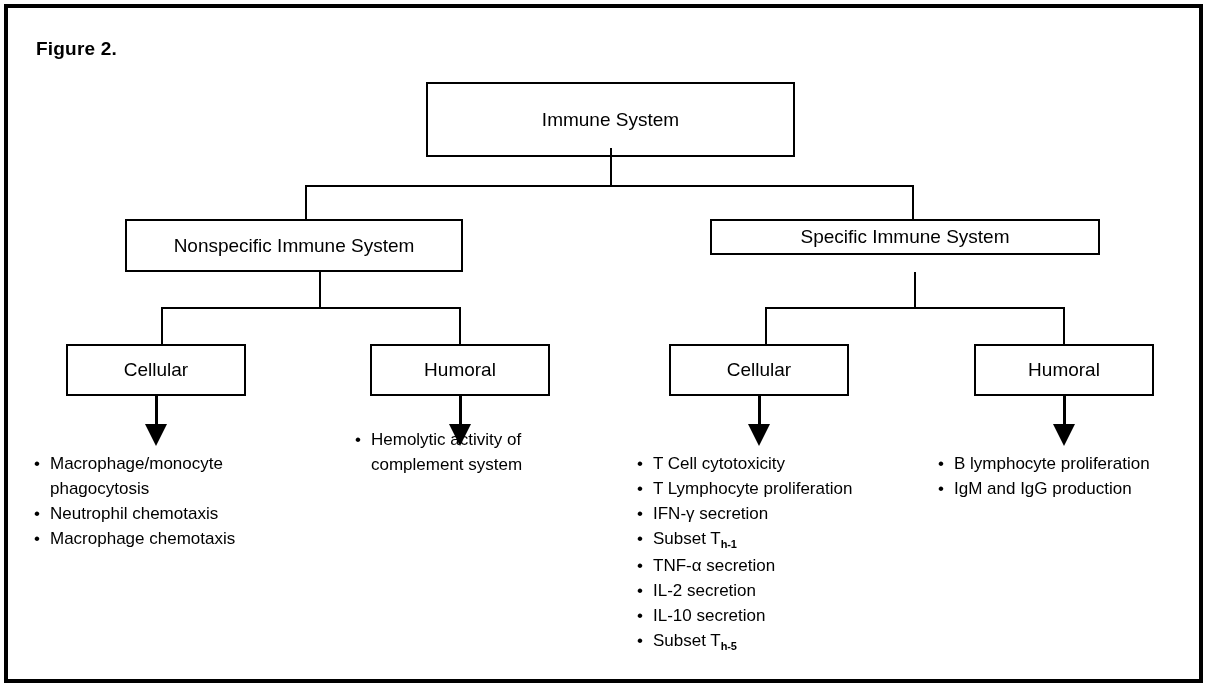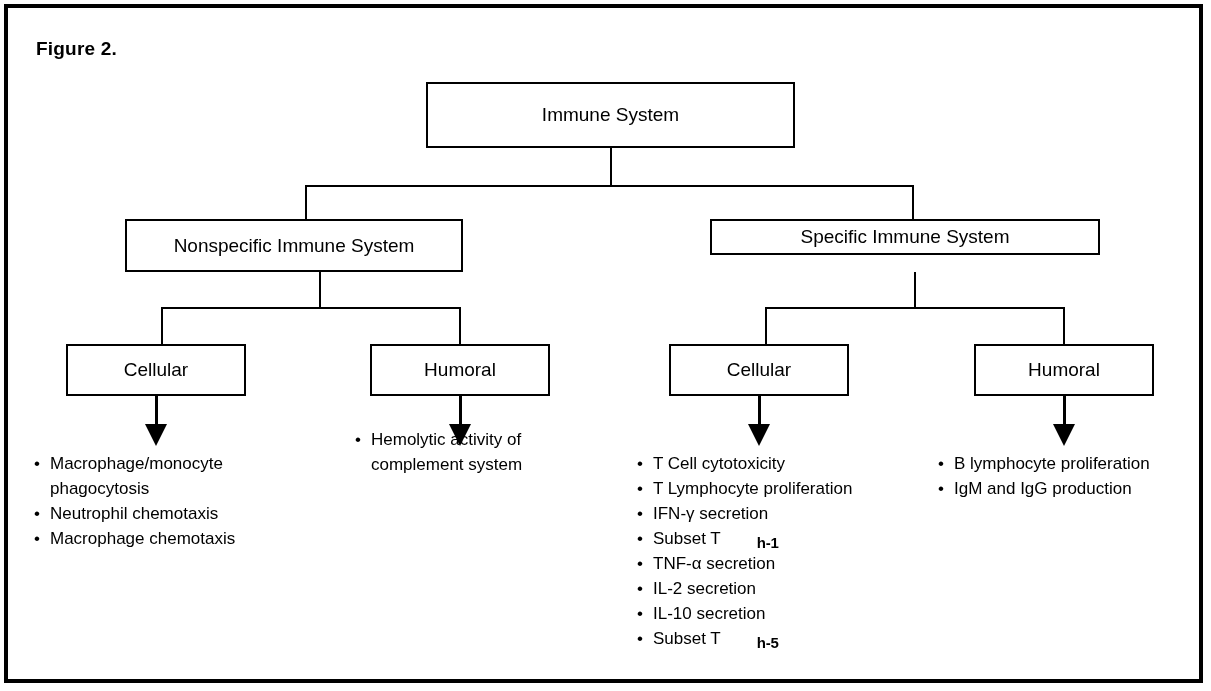--- a/index.html
+++ b/index.html
@@ -91,37 +91,36 @@
     position: absolute;
     left: 0;
     top: 0;
     font-size: 17px;
     line-height: 25px;
   }
   .bullet-text {
     display: inline;
   }
   sub {
-    font-size: 15px;
+    font-size: 11px;
     font-weight: bold;
     vertical-align: baseline;
     position: relative;
     top: 4px;
     letter-spacing: -0.2px;
-    margin-left: 36px;
   }
 </style>
 </head>
 <body>
 
 <div id="figure-frame">
 
   <div id="figure-title">Figure 2.</div>
 
-  <div class="node-box" style="left:418px; top:74px; width:369px; height:66px;">
+  <div class="node-box" style="left:418px; top:74px; width:369px; height:75px;">
     <span class="node-label">Immune System</span>
   </div>
 
   <div class="vline" style="left:602px; top:140px; height:38px;"></div>
   <div class="hline" style="left:297px; top:177px; width:609px;"></div>
   <div class="vline" style="left:297px; top:177px; height:34px;"></div>
   <div class="vline" style="left:904px; top:177px; height:34px;"></div>
 
   <div class="node-box" style="left:117px; top:211px; width:338px; height:53px;">
     <span class="node-label">Nonspecific Immune System</span>

